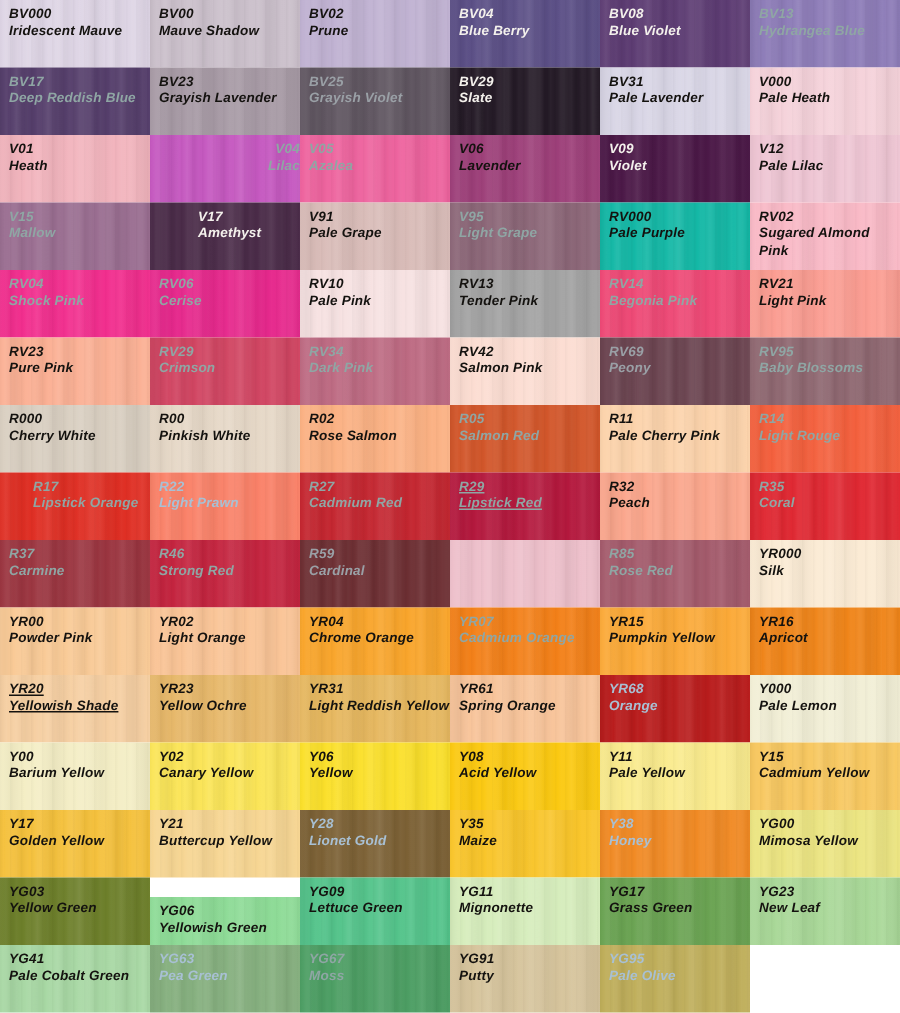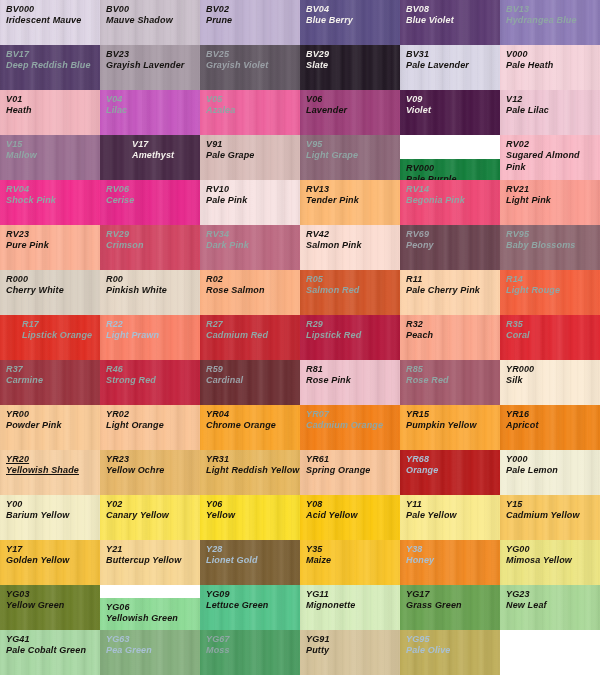--- a/index.html
+++ b/index.html
@@ -171,21 +171,21 @@
       <div class="tex" style="background-size: 116% 100%; background-position: 48% 0px;"></div>
       <div class="tex2"></div>
       <div class="lbl" style="color: rgb(20, 18, 15);">
         <span class="code">V01</span>
         <span class="nm">Heath</span>
       </div>
     </div>
     <div class="swatch" style="background: rgb(197, 88, 192);">
       <div class="tex" style="background-size: 74% 100%; background-position: 77% 0px;"></div>
       <div class="tex2"></div>
-      <div class="lbl" style="color: rgb(143, 166, 164);">
+      <div class="lbl" style="color: rgb(143, 166, 164); text-align: right;">
         <span class="code">V04</span>
         <span class="nm">Lilac</span>
       </div>
     </div>
     <div class="swatch" style="background: rgb(238, 99, 158);">
       <div class="tex" style="background-size: 87% 100%; background-position: 6% 0px;"></div>
       <div class="tex2"></div>
       <div class="lbl" style="color: rgb(143, 166, 164);">
         <span class="code">V05</span>
         <span class="nm">Azalea</span>
@@ -240,21 +240,21 @@
       </div>
     </div>
     <div class="swatch" style="background: rgb(139, 102, 119);">
       <div class="tex" style="background-size: 123% 100%; background-position: 9% 0px;"></div>
       <div class="tex2"></div>
       <div class="lbl" style="color: rgb(143, 166, 164);">
         <span class="code">V95</span>
         <span class="nm">Light Grape</span>
       </div>
     </div>
-    <div class="swatch" style="background: #15803d; margin-top: 24px;">
+    <div class="swatch" style="background: #14b8a6;">
       <div class="tex" style="background-size: 81% 100%; background-position: 38% 0px;"></div>
       <div class="tex2"></div>
       <div class="lbl" style="color: rgb(20, 18, 15);">
         <span class="code">RV000</span>
         <span class="nm">Pale Purple</span>
       </div>
     </div>
     <div class="swatch" style="background: rgb(249, 185, 198);">
       <div class="tex" style="background-size: 94% 100%; background-position: 67% 0px;"></div>
       <div class="tex2"></div>
@@ -280,21 +280,21 @@
       </div>
     </div>
     <div class="swatch" style="background: rgb(247, 226, 226);">
       <div class="tex" style="background-size: 78% 100%; background-position: 54% 0px;"></div>
       <div class="tex2"></div>
       <div class="lbl" style="color: rgb(20, 18, 15);">
         <span class="code">RV10</span>
         <span class="nm">Pale Pink</span>
       </div>
     </div>
-    <div class="swatch" style="background: #fdba74;">
+    <div class="swatch" style="background: #a3a3a3;">
       <div class="tex" style="background-size: 91% 100%; background-position: 83% 0px;"></div>
       <div class="tex2"></div>
       <div class="lbl" style="color: rgb(20, 18, 15);">
         <span class="code">RV13</span>
         <span class="nm">Tender Pink</span>
       </div>
     </div>
     <div class="swatch" style="background: rgb(238, 72, 117);">
       <div class="tex" style="background-size: 104% 100%; background-position: 12% 0px;"></div>
       <div class="tex2"></div>
@@ -427,21 +427,21 @@
       <div class="tex" style="background-size: 105% 100%; background-position: 5% 0px;"></div>
       <div class="tex2"></div>
       <div class="lbl" style="color: rgb(143, 166, 164);">
         <span class="code">R27</span>
         <span class="nm">Cadmium Red</span>
       </div>
     </div>
     <div class="swatch" style="background: rgb(180, 24, 61);">
       <div class="tex" style="background-size: 118% 100%; background-position: 34% 0px;"></div>
       <div class="tex2"></div>
-      <div class="lbl" style="color: rgb(143, 166, 164);">
+      <div class="lbl" style="color: rgb(143, 166, 164); text-decoration: underline;">
         <span class="code">R29</span>
         <span class="nm">Lipstick Red</span>
       </div>
     </div>
     <div class="swatch" style="background: rgb(251, 166, 140);">
       <div class="tex" style="background-size: 76% 100%; background-position: 63% 0px;"></div>
       <div class="tex2"></div>
       <div class="lbl" style="color: rgb(20, 18, 15);">
         <span class="code">R32</span>
         <span class="nm">Peach</span>
@@ -475,24 +475,20 @@
       <div class="tex" style="background-size: 73% 100%; background-position: 79% 0px;"></div>
       <div class="tex2"></div>
       <div class="lbl" style="color: rgb(154, 160, 166);">
         <span class="code">R59</span>
         <span class="nm">Cardinal</span>
       </div>
     </div>
     <div class="swatch" style="background: rgb(238, 192, 203);">
       <div class="tex" style="background-size: 86% 100%; background-position: 8% 0px;"></div>
       <div class="tex2"></div>
-      <div class="lbl" style="color: rgb(20, 18, 15);">
-        <span class="code">R81</span>
-        <span class="nm">Rose Pink</span>
-      </div>
     </div>
     <div class="swatch" style="background: rgb(163, 90, 107);">
       <div class="tex" style="background-size: 99% 100%; background-position: 37% 0px;"></div>
       <div class="tex2"></div>
       <div class="lbl" style="color: rgb(143, 166, 164);">
         <span class="code">R85</span>
         <span class="nm">Rose Red</span>
       </div>
     </div>
     <div class="swatch" style="background: rgb(251, 235, 212);">

